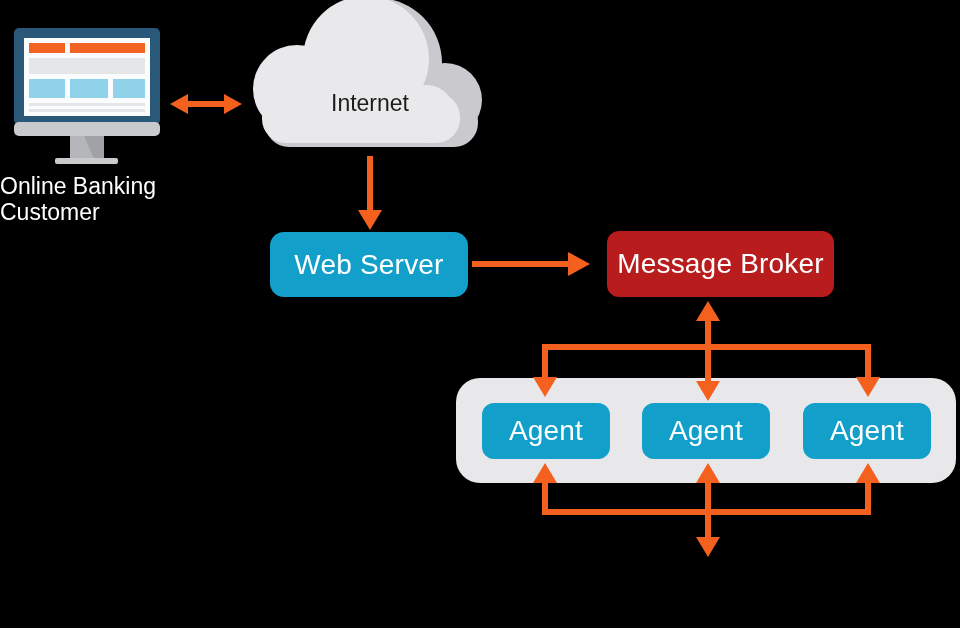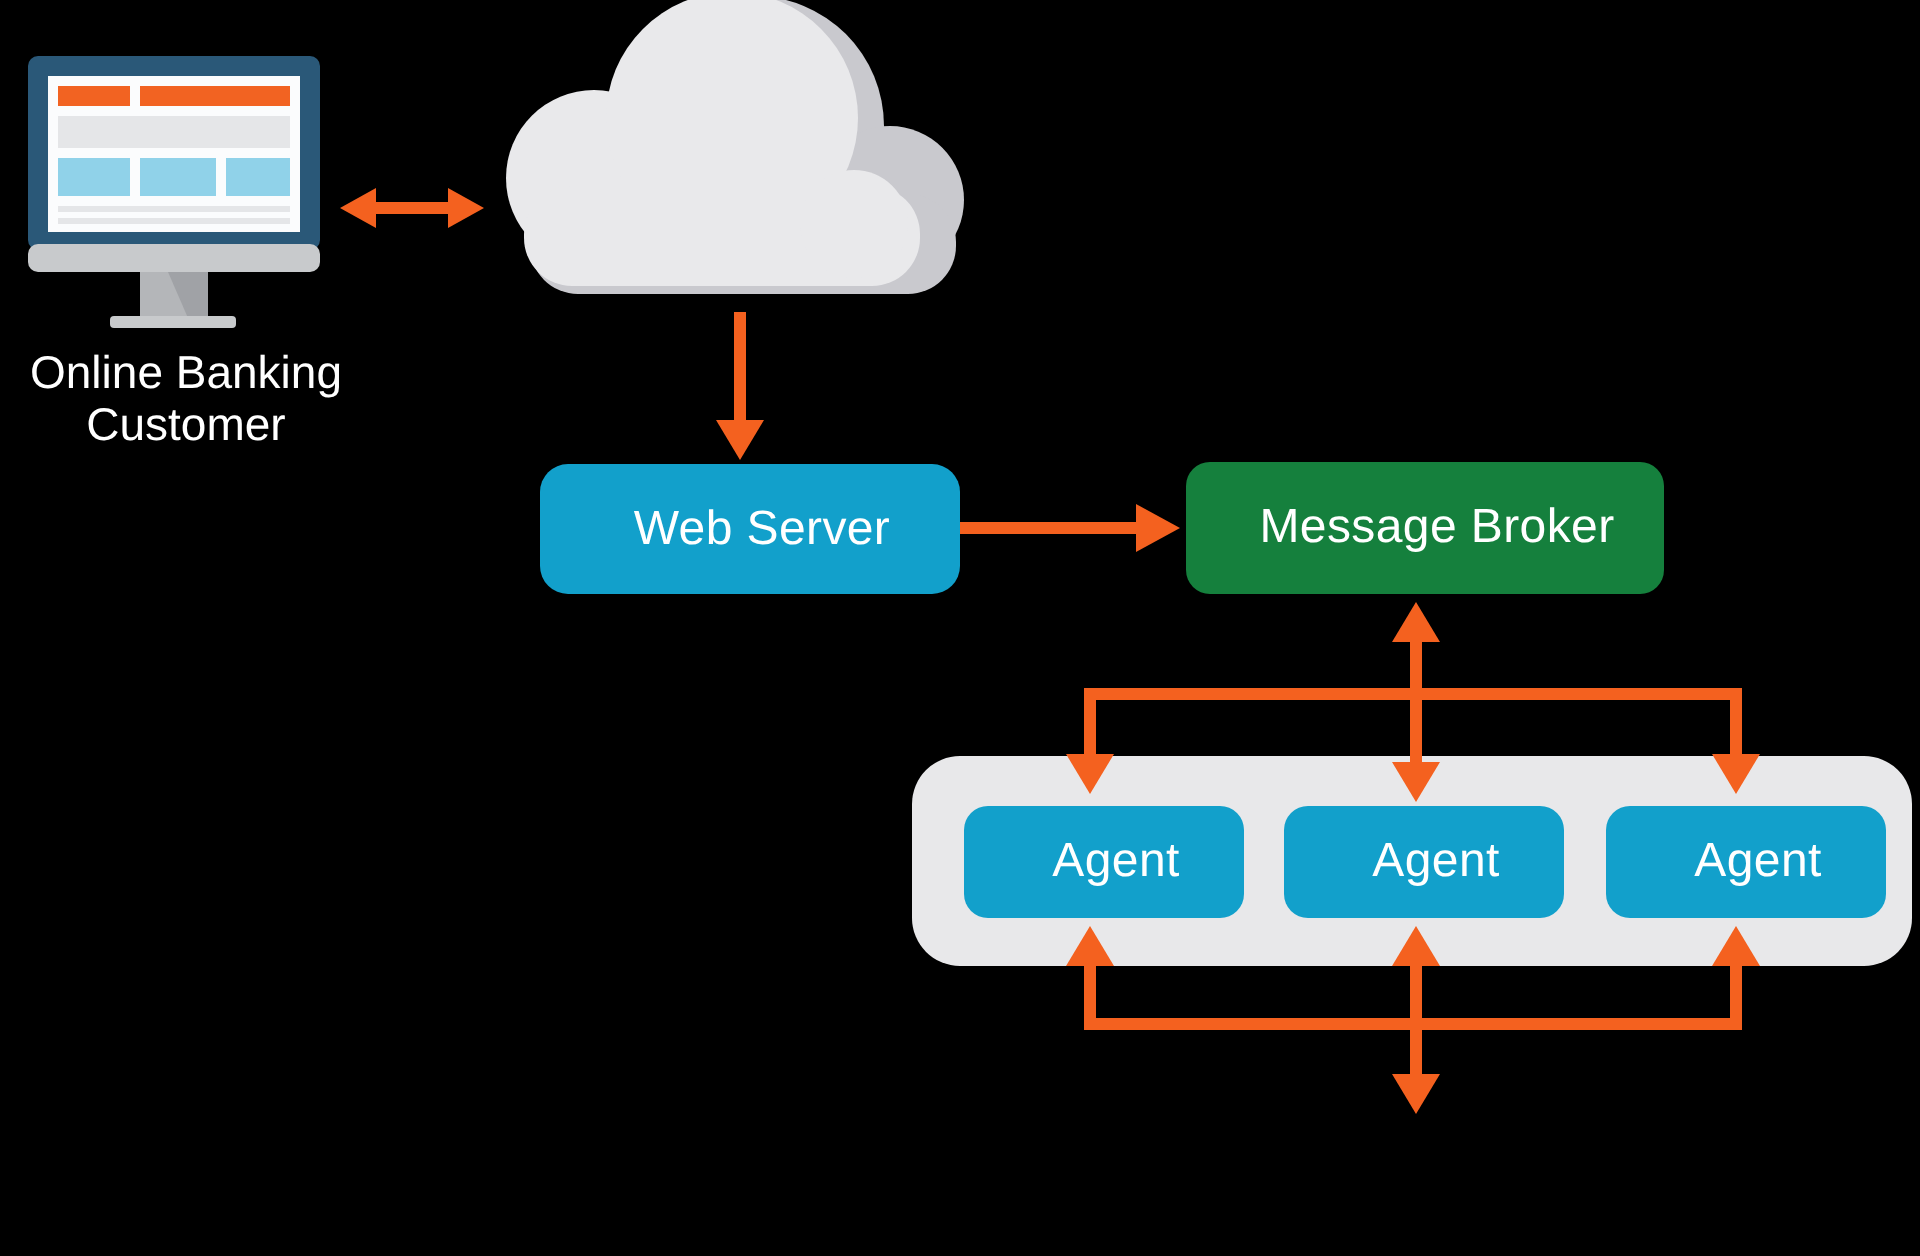--- a/index.html
+++ b/index.html
@@ -3,35 +3,35 @@
 <meta charset="utf-8">
 <style>
   html,body{margin:0;padding:0;background:#000;}
   #canvas{
     position:relative;width:960px;height:628px;background:#000;overflow:hidden;
     font-family:"Liberation Sans",sans-serif;
   }
   #arrow-layer{position:absolute;left:0;top:0;z-index:2;pointer-events:none;}
   .node{
     position:absolute;z-index:3;display:flex;align-items:center;justify-content:center;
-    color:#fff;font-size:24px;font-weight:500;letter-spacing:.2px;padding-left:12px;
+    color:#fff;font-size:28px;font-weight:500;letter-spacing:.2px;
   }
   .teal{background:#12A0CB;border-radius:14px;}
   #agents-container{
     position:absolute;z-index:1;background:#E8E8EA;border-radius:24px;
     left:456px;top:378px;width:500px;height:105px;
   }
   #web-server{left:270px;top:232px;width:198px;height:65px;}
-  #message-broker{left:593px;top:231px;width:227px;height:66px;background:#15803d;border-radius:12px;}
+  #message-broker{left:607px;top:231px;width:227px;height:66px;background:#b91c1c;border-radius:12px;}
   #agent-1{left:482px;top:403px;width:128px;height:56px;border-radius:12px;}
   #agent-2{left:642px;top:403px;width:128px;height:56px;border-radius:12px;}
   #agent-3{left:803px;top:403px;width:128px;height:56px;border-radius:12px;}
   #portfolio-plus{left:608px;top:560px;width:198px;height:63px;}
   #customer-label{
-    position:absolute;z-index:4;left:0px;top:173px;width:186px;text-align:center;
+    position:absolute;z-index:4;left:0px;top:173px;width:186px;
     color:#fff;font-size:23px;line-height:26px;font-weight:500;
   }
   #internet-label{
     position:absolute;z-index:4;left:320px;top:90px;width:100px;text-align:center;
     color:#1C1C1C;font-size:23px;font-weight:500;
   }
 </style>
 </head>
 <body>
 
@@ -99,20 +99,21 @@
       <line x1="708" y1="482" x2="708" y2="537"></line>
       <polygon stroke="none" fill="#F4611F" points="545,463 533,483 557,483"></polygon>
       <polygon stroke="none" fill="#F4611F" points="868,463 856,483 880,483"></polygon>
       <polygon stroke="none" fill="#F4611F" points="708,463 696,483 720,483"></polygon>
       <polygon stroke="none" fill="#F4611F" points="708,557 696,537 720,537"></polygon>
     </g>
   </svg>
 
   <div id="customer-label">Online Banking Customer</div>
 
+  <div id="internet-label">Internet</div>
 
   <div id="web-server" class="node teal">Web Server</div>
 
   <div id="message-broker" class="node">Message Broker</div>
 
   <div id="agent-1" class="node teal">Agent</div>
 
   <div id="agent-2" class="node teal">Agent</div>
 
   <div id="agent-3" class="node teal">Agent</div>

